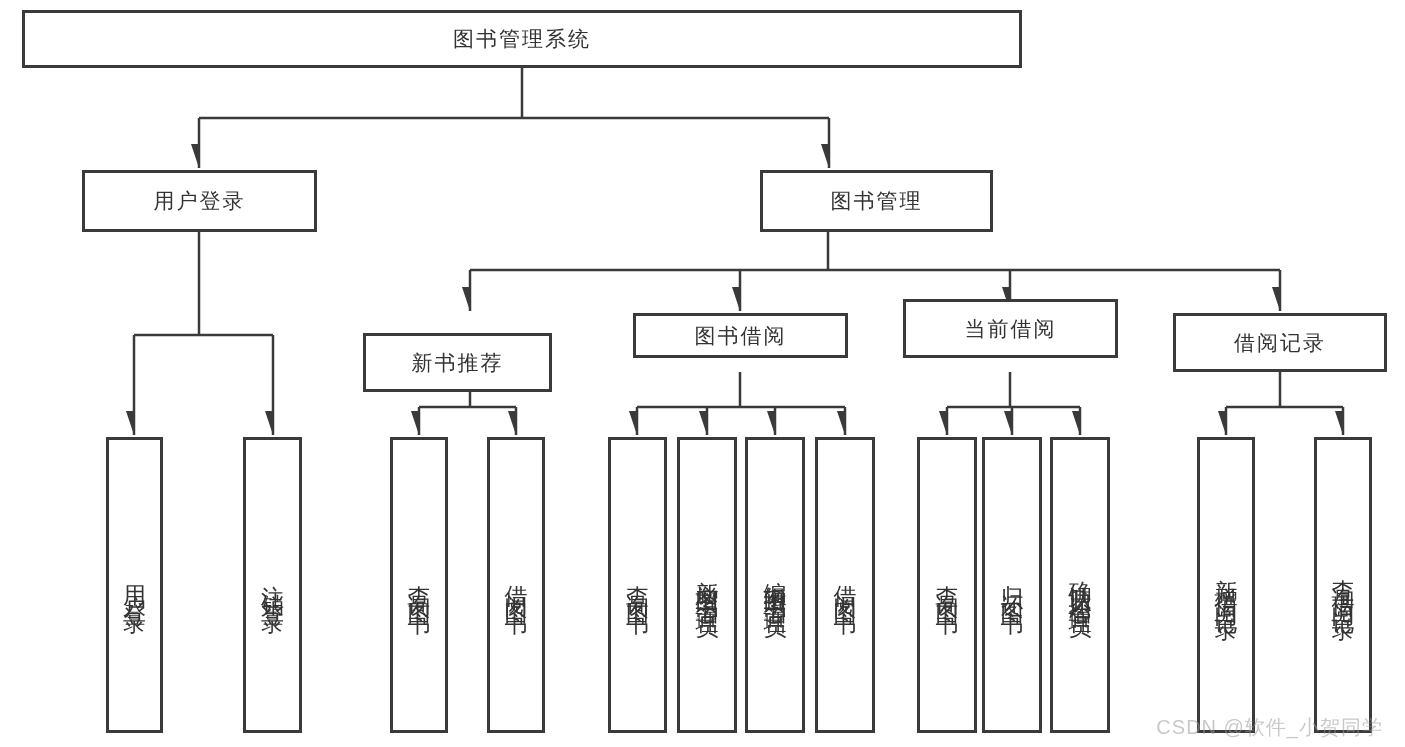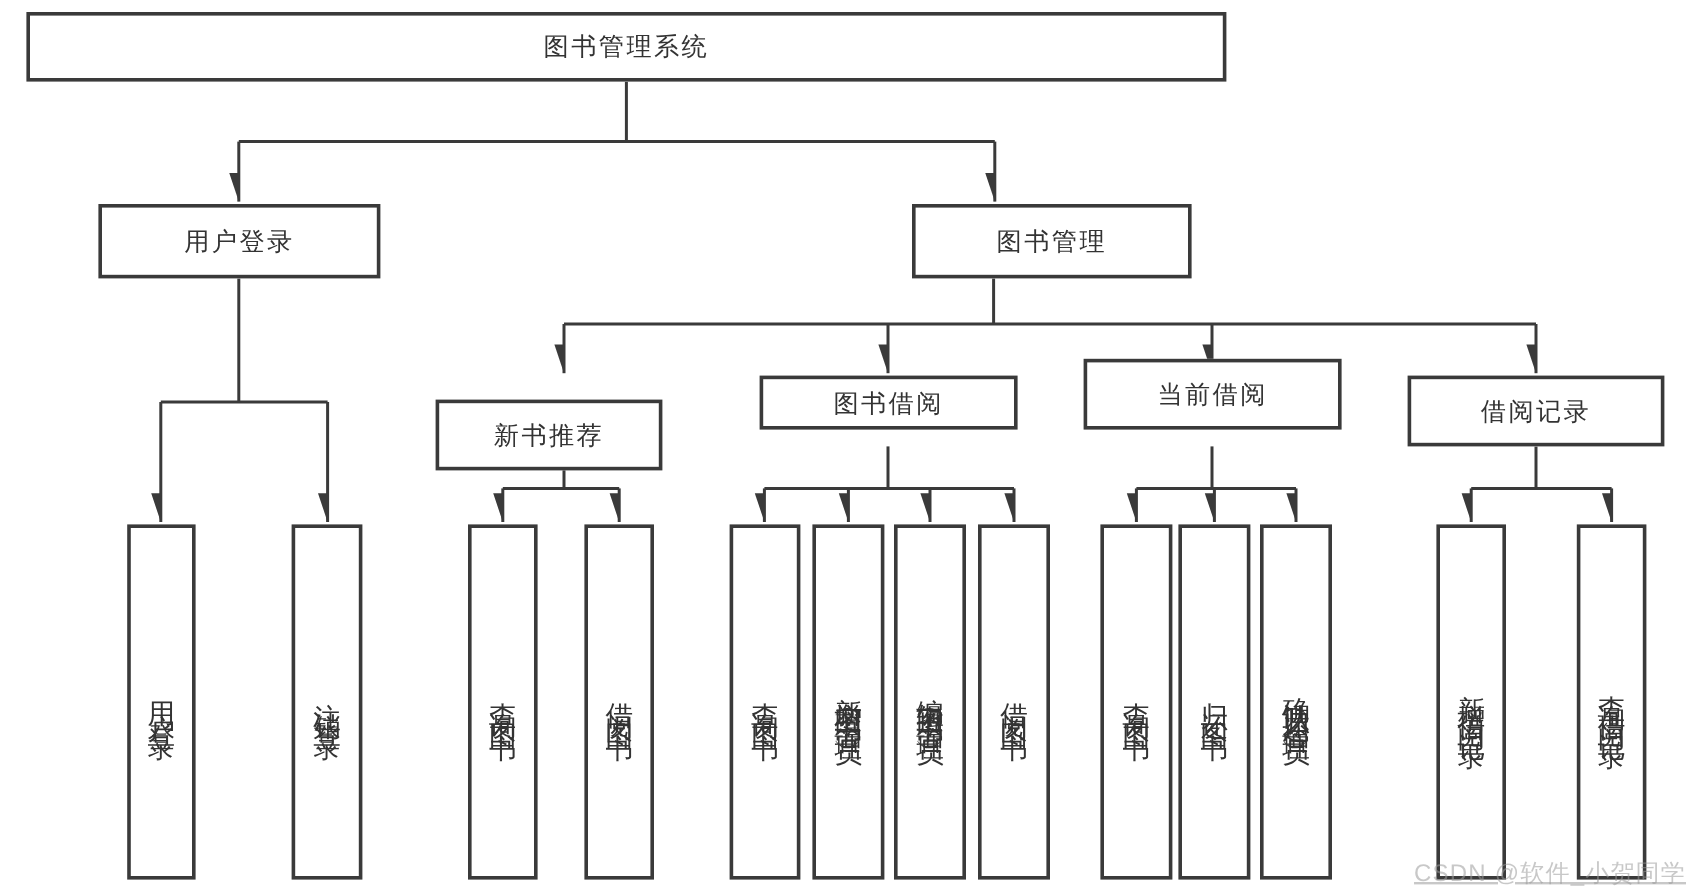--- a/index.html
+++ b/index.html
@@ -28,26 +28,25 @@
     text-orientation:mixed;
     font-size:23px;
     line-height:1;
     white-space:nowrap;
   }
   .ls4{letter-spacing:9px;}
   .ls6{letter-spacing:8px;}
   .ls9{letter-spacing:5px;}
   #watermark{
     position:absolute;
-    right:0;bottom:6px;
+    right:22px;bottom:6px;
     font-size:20px;
     color:rgba(154,154,154,0.55);
     letter-spacing:1px;
     white-space:nowrap;
-    text-decoration:underline;
   }
 </style>
 </head>
 <body>
 
 <div id="stage">
 
   <svg id="wires" viewBox="0 0 1405 747" xmlns="http://www.w3.org/2000/svg">
     <defs>
       <marker id="arrow" markerUnits="userSpaceOnUse" markerWidth="28" markerHeight="20" refX="24" refY="0" orient="auto">

